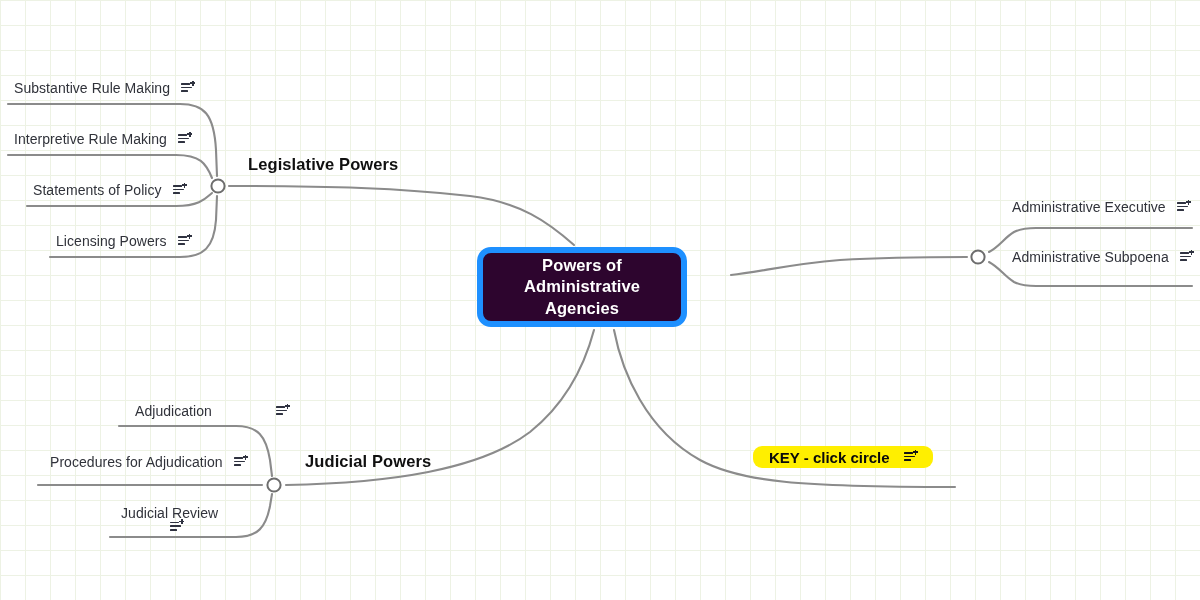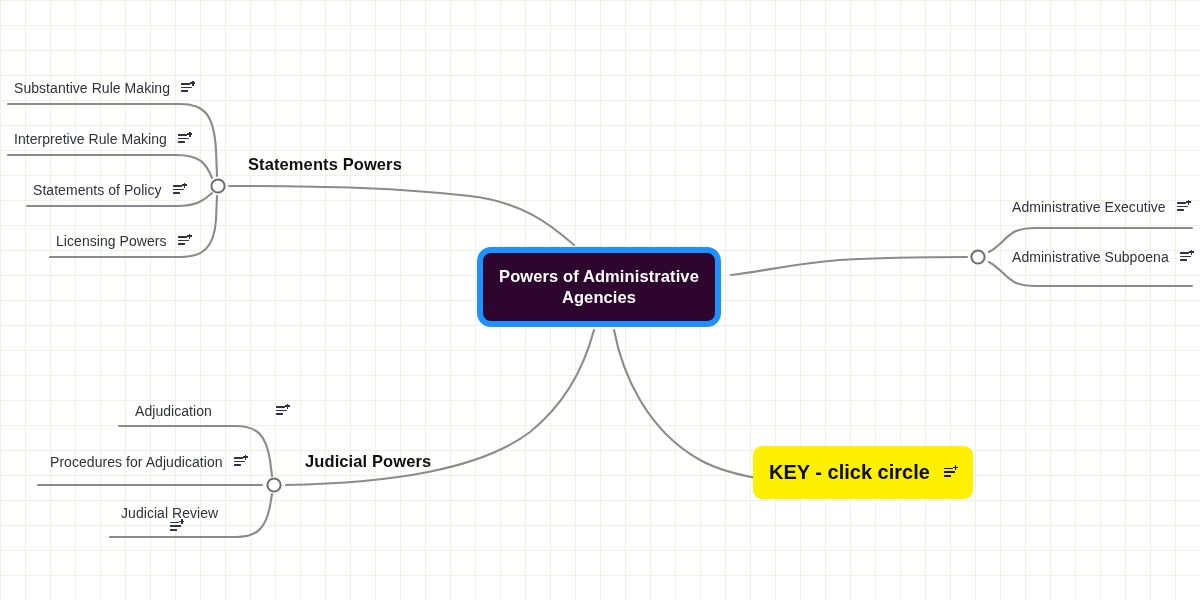--- a/index.html
+++ b/index.html
@@ -31,21 +31,21 @@
   .node {
     position: absolute;
     white-space: nowrap;
     display: flex;
     align-items: center;
   }
   
   .root-node {
     left: 477px;
     top: 247px;
-    width: 244px;
+    width: 210px;
     height: 80px;
     box-sizing: border-box;
     background: #2d052e;
     border: 6px solid #1e90ff;
     border-radius: 14px;
     color: #ffffff;
     font-size: 16.5px;
     font-weight: bold;
     letter-spacing: 0.1px;
     line-height: 1.3;
@@ -67,26 +67,26 @@
   .leaf-label {
     color: #30323a;
     font-size: 14px;
     font-weight: normal;
     letter-spacing: 0.05px;
   }
   
   .key-node {
     left: 753px;
     top: 446px;
-    height: 53px;
+    height: 22px;
     padding: 0 16px;
     background: #ffef00;
     border-radius: 9px;
     color: #0a0a0a;
-    font-size: 20px;
+    font-size: 15px;
     font-weight: bold;
   }
   
   .note-icon {
     display: inline-block;
     position: relative;
     width: 13px;
     height: 11px;
     margin-left: 11px;
     flex: 0 0 auto;
@@ -151,21 +151,21 @@
     <circle cx="218" cy="186" r="6.6" fill="#ffffff" stroke="#6d6d6d" stroke-width="2"></circle>
     <circle cx="978" cy="257" r="6.6" fill="#ffffff" stroke="#6d6d6d" stroke-width="2"></circle>
     <circle cx="274" cy="485" r="6.6" fill="#ffffff" stroke="#6d6d6d" stroke-width="2"></circle>
   </svg>
 
   <div class="node root-node">
     <span class="root-label">Powers of Administrative Agencies</span>
   </div>
 
   <div class="node branch-label" style="left:248px; top:155px;">
-    <span>Statements Powers</span>
+    <span>Legislative Powers</span>
   </div>
 
   <div class="node" style="left:14px; top:80px;">
     <span class="leaf-label">Substantive Rule Making</span>
     <span class="note-icon">
         <i></i>
         <i></i>
         <i></i>
         <b></b>
       </span>

